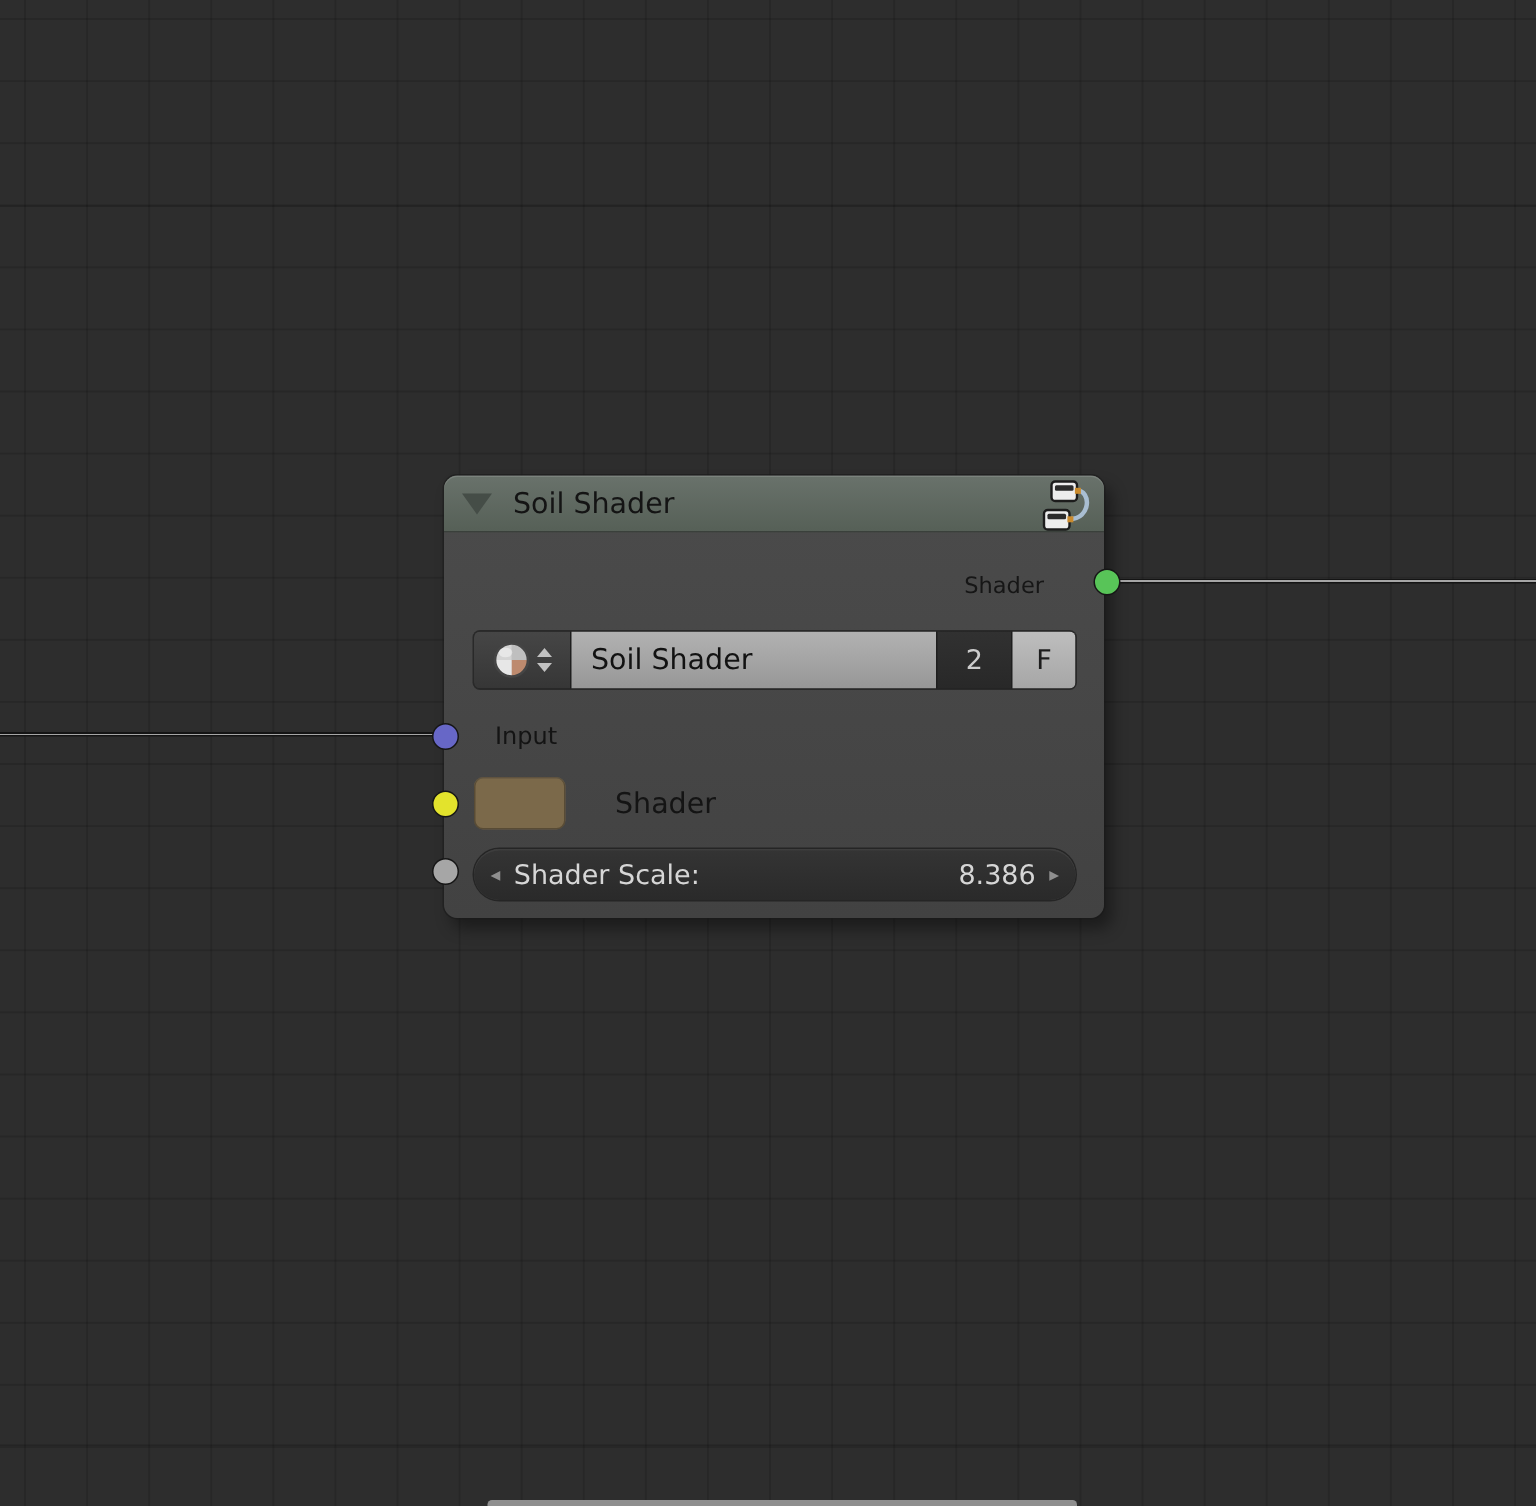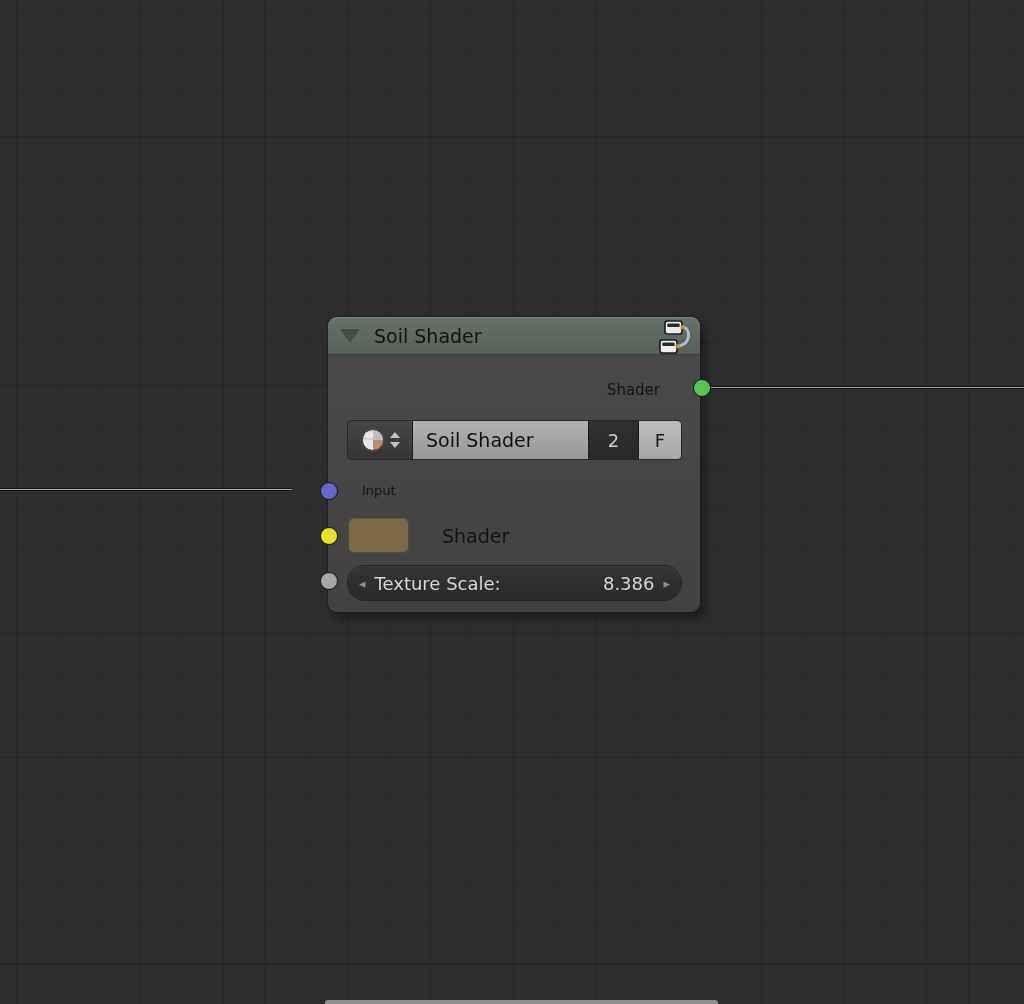--- a/index.html
+++ b/index.html
@@ -24,25 +24,24 @@
   
   .wire {
     position: absolute; height: 3px; z-index: 1;
     background: linear-gradient(#141414 0, #141414 1px, #a6a6a6 1px, #a6a6a6 2px, #141414 2px, #141414 3px);
   }
   #wire-left  { left: 0;     top: 488px; width: 292px; }
   #wire-right { left: 662px; top: 386px; width: 362px; }
 
   
   .node {
-    position: absolute; left: 296px; top: 317px; width: 372px; height: 295px;
+    position: absolute; left: 296px; top: 317px; width: 440px; height: 295px;
     border-radius: 9px; z-index: 2;
     background: linear-gradient(#4b4b4b, #424242);
     box-shadow: 0 0 0 1px rgba(25,25,25,0.55), 5px 7px 10px rgba(0,0,0,0.38);
-    margin-left: 32px;
   }
   .node-header {
     position: relative; height: 38px; border-radius: 9px 9px 0 0;
     background: linear-gradient(#69726b, #566057);
     border-bottom: 1px solid #3a403b;
     box-shadow: inset 0 1px 0 rgba(255,255,255,0.13);
     display: flex; align-items: center; padding: 0 12px;
   }
   .collapse-tri {
     width: 0; height: 0;
@@ -101,21 +100,21 @@
     display: flex; align-items: center; justify-content: center;
   }
   .seg-fake {
     width: 42px; flex: none; background: linear-gradient(#bebebe, #a6a6a6);
     color: #1c1c1c; font-size: 18px;
     display: flex; align-items: center; justify-content: center;
   }
 
   .input-label {
     position: absolute; top: 160px; left: 34px;
-    font-size: 13px; color: #141414; line-height: 28px;
+    font-size: 16px; color: #141414; line-height: 28px;
   }
   .color-swatch {
     position: absolute; top: 201px; left: 20px; width: 61px; height: 35px;
     border-radius: 6px; background: #7b694a;
     box-shadow: inset 0 0 0 1px rgba(0,0,0,0.28), inset 0 1px 0 rgba(255,255,255,0.08);
   }
   .color-label {
     position: absolute; top: 205px; left: 114px;
     font-size: 19px; color: #141414; line-height: 28px;
   }
@@ -192,21 +191,21 @@
     <div class="socket socket-in1"></div>
     <div class="input-label">Input</div>
 
     <div class="socket socket-in2"></div>
     <div class="color-swatch"></div>
     <div class="color-label">Shader</div>
 
     <div class="socket socket-in3"></div>
     <div class="slider">
       <span class="slider-arrow">◂</span>
-      <span class="slider-lbl">Texture Scale:</span>
+      <span class="slider-lbl">Shader Scale:</span>
       <span class="slider-spacer"></span>
       <span class="slider-val">8.386</span>
       <span class="slider-arrow">▸</span>
     </div>
 
   </div>
 
   <div class="bottom-partial"></div>
 
 </div>

